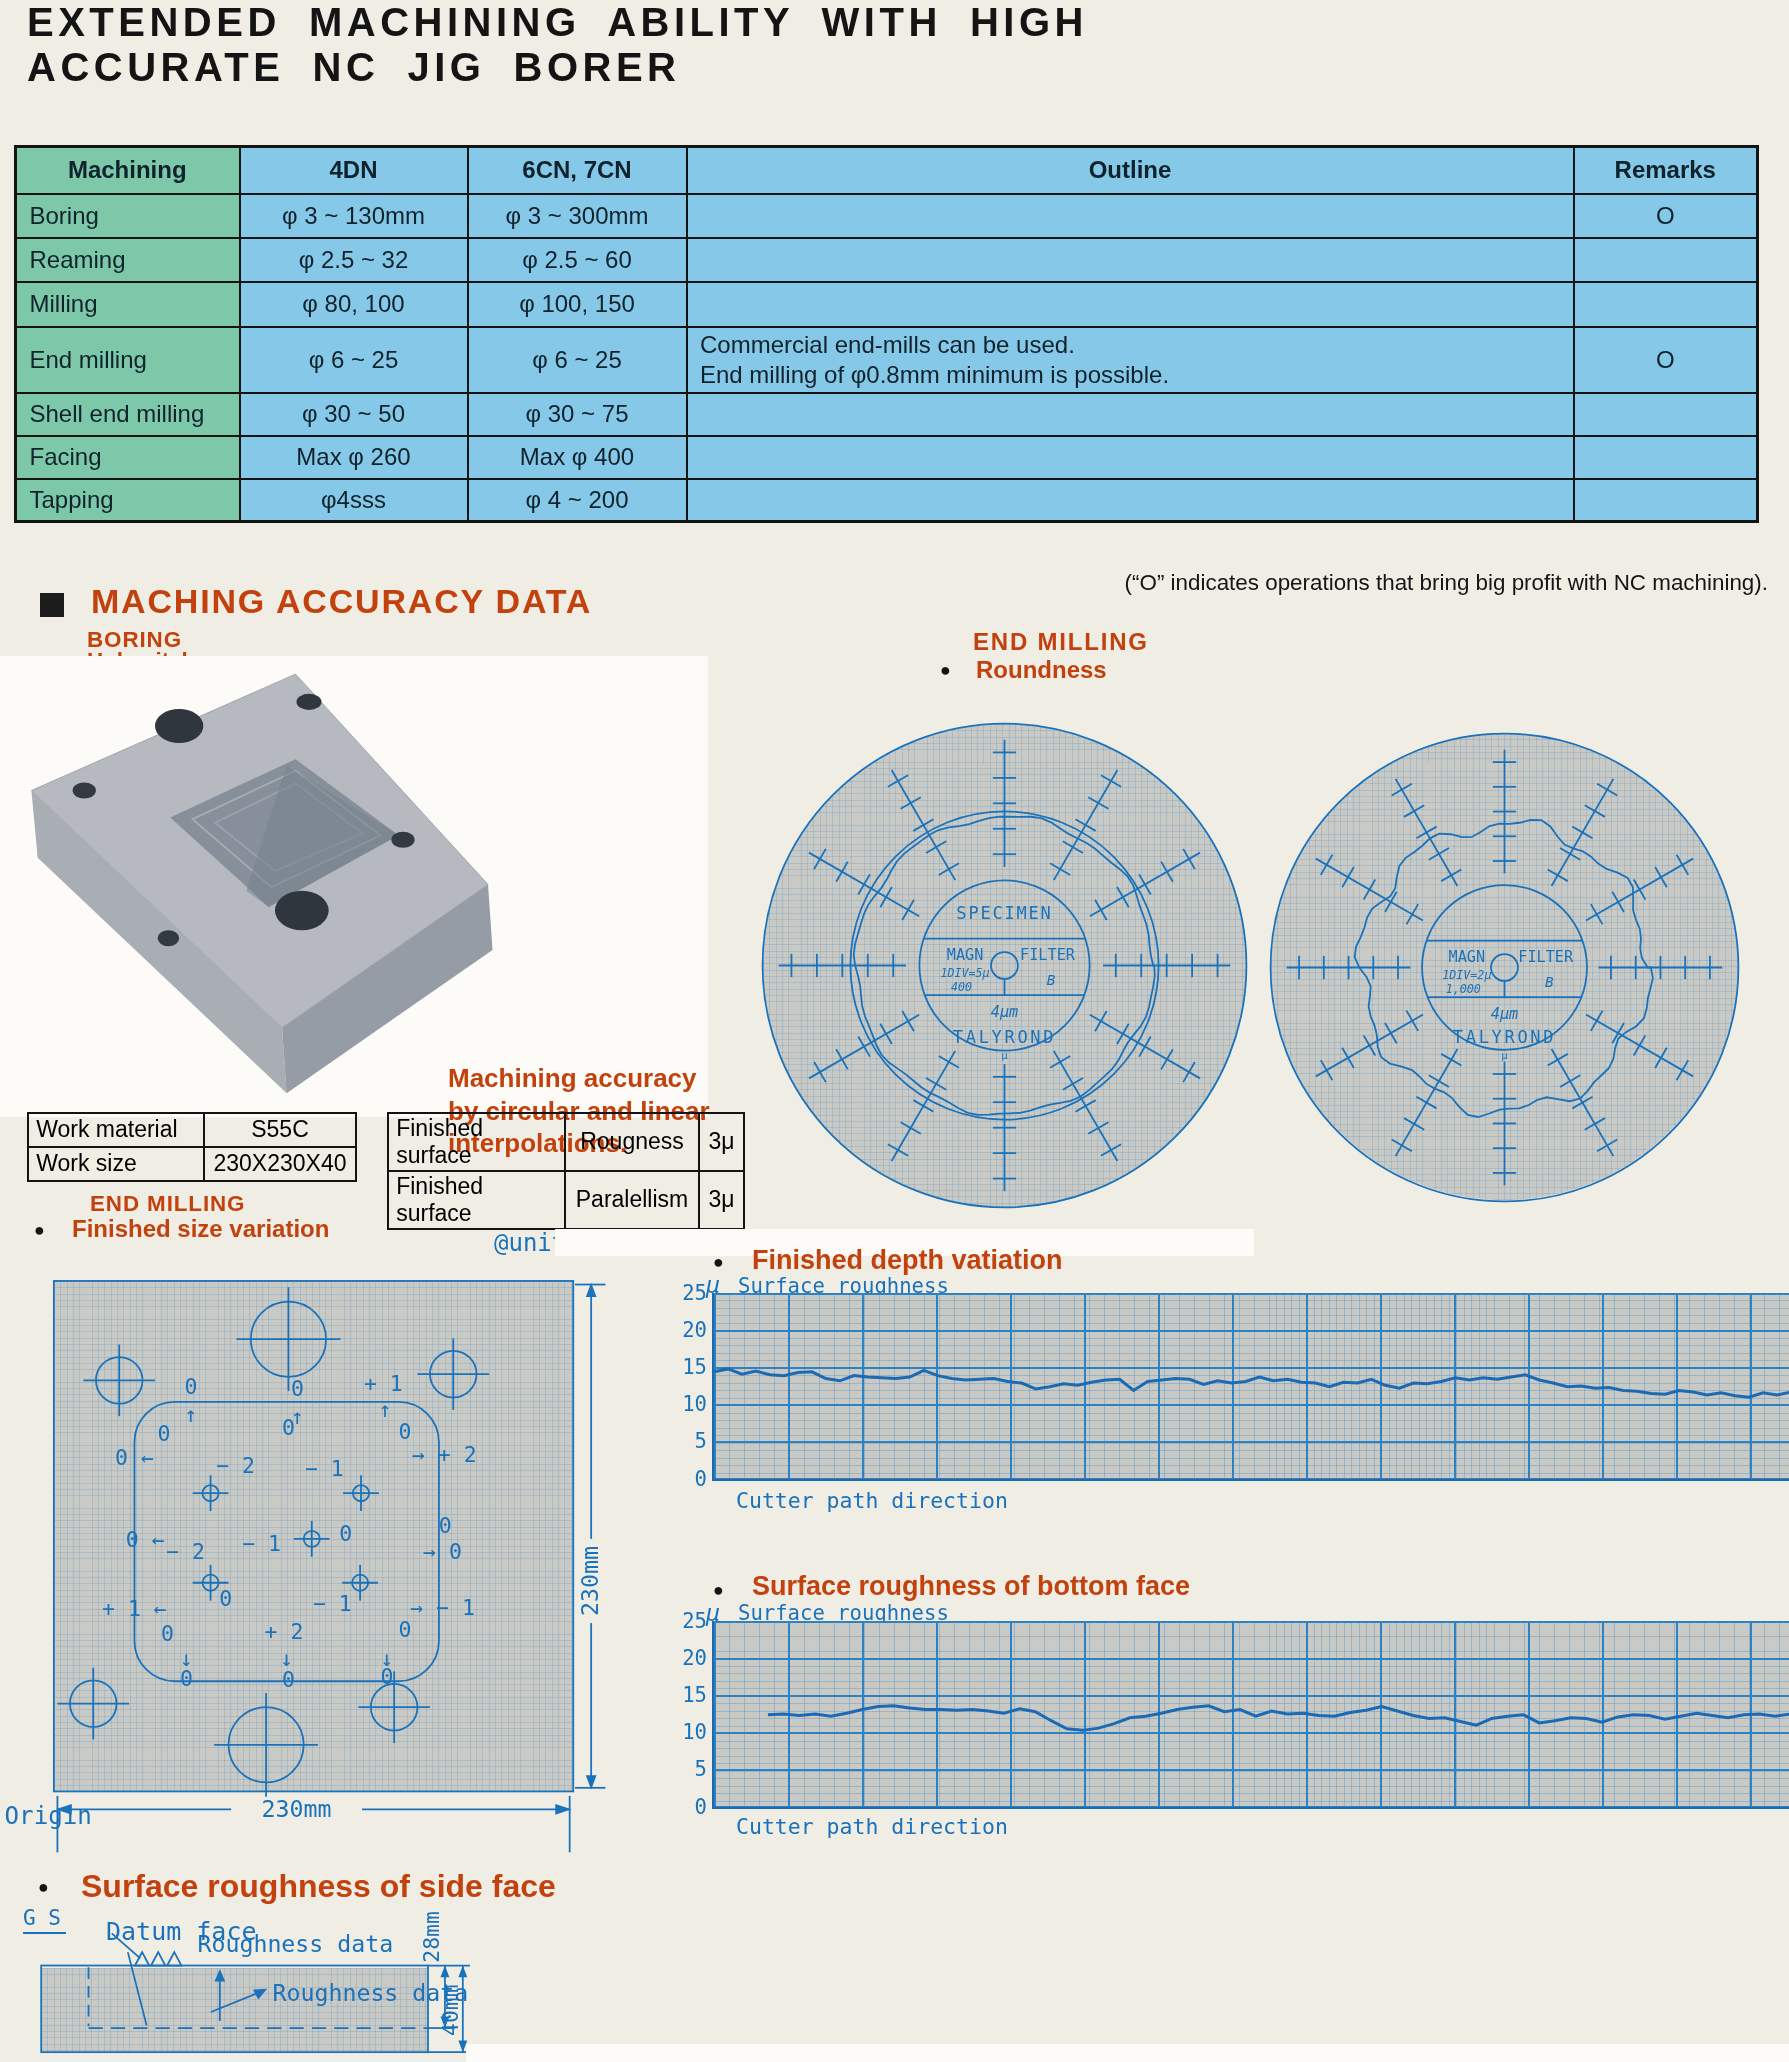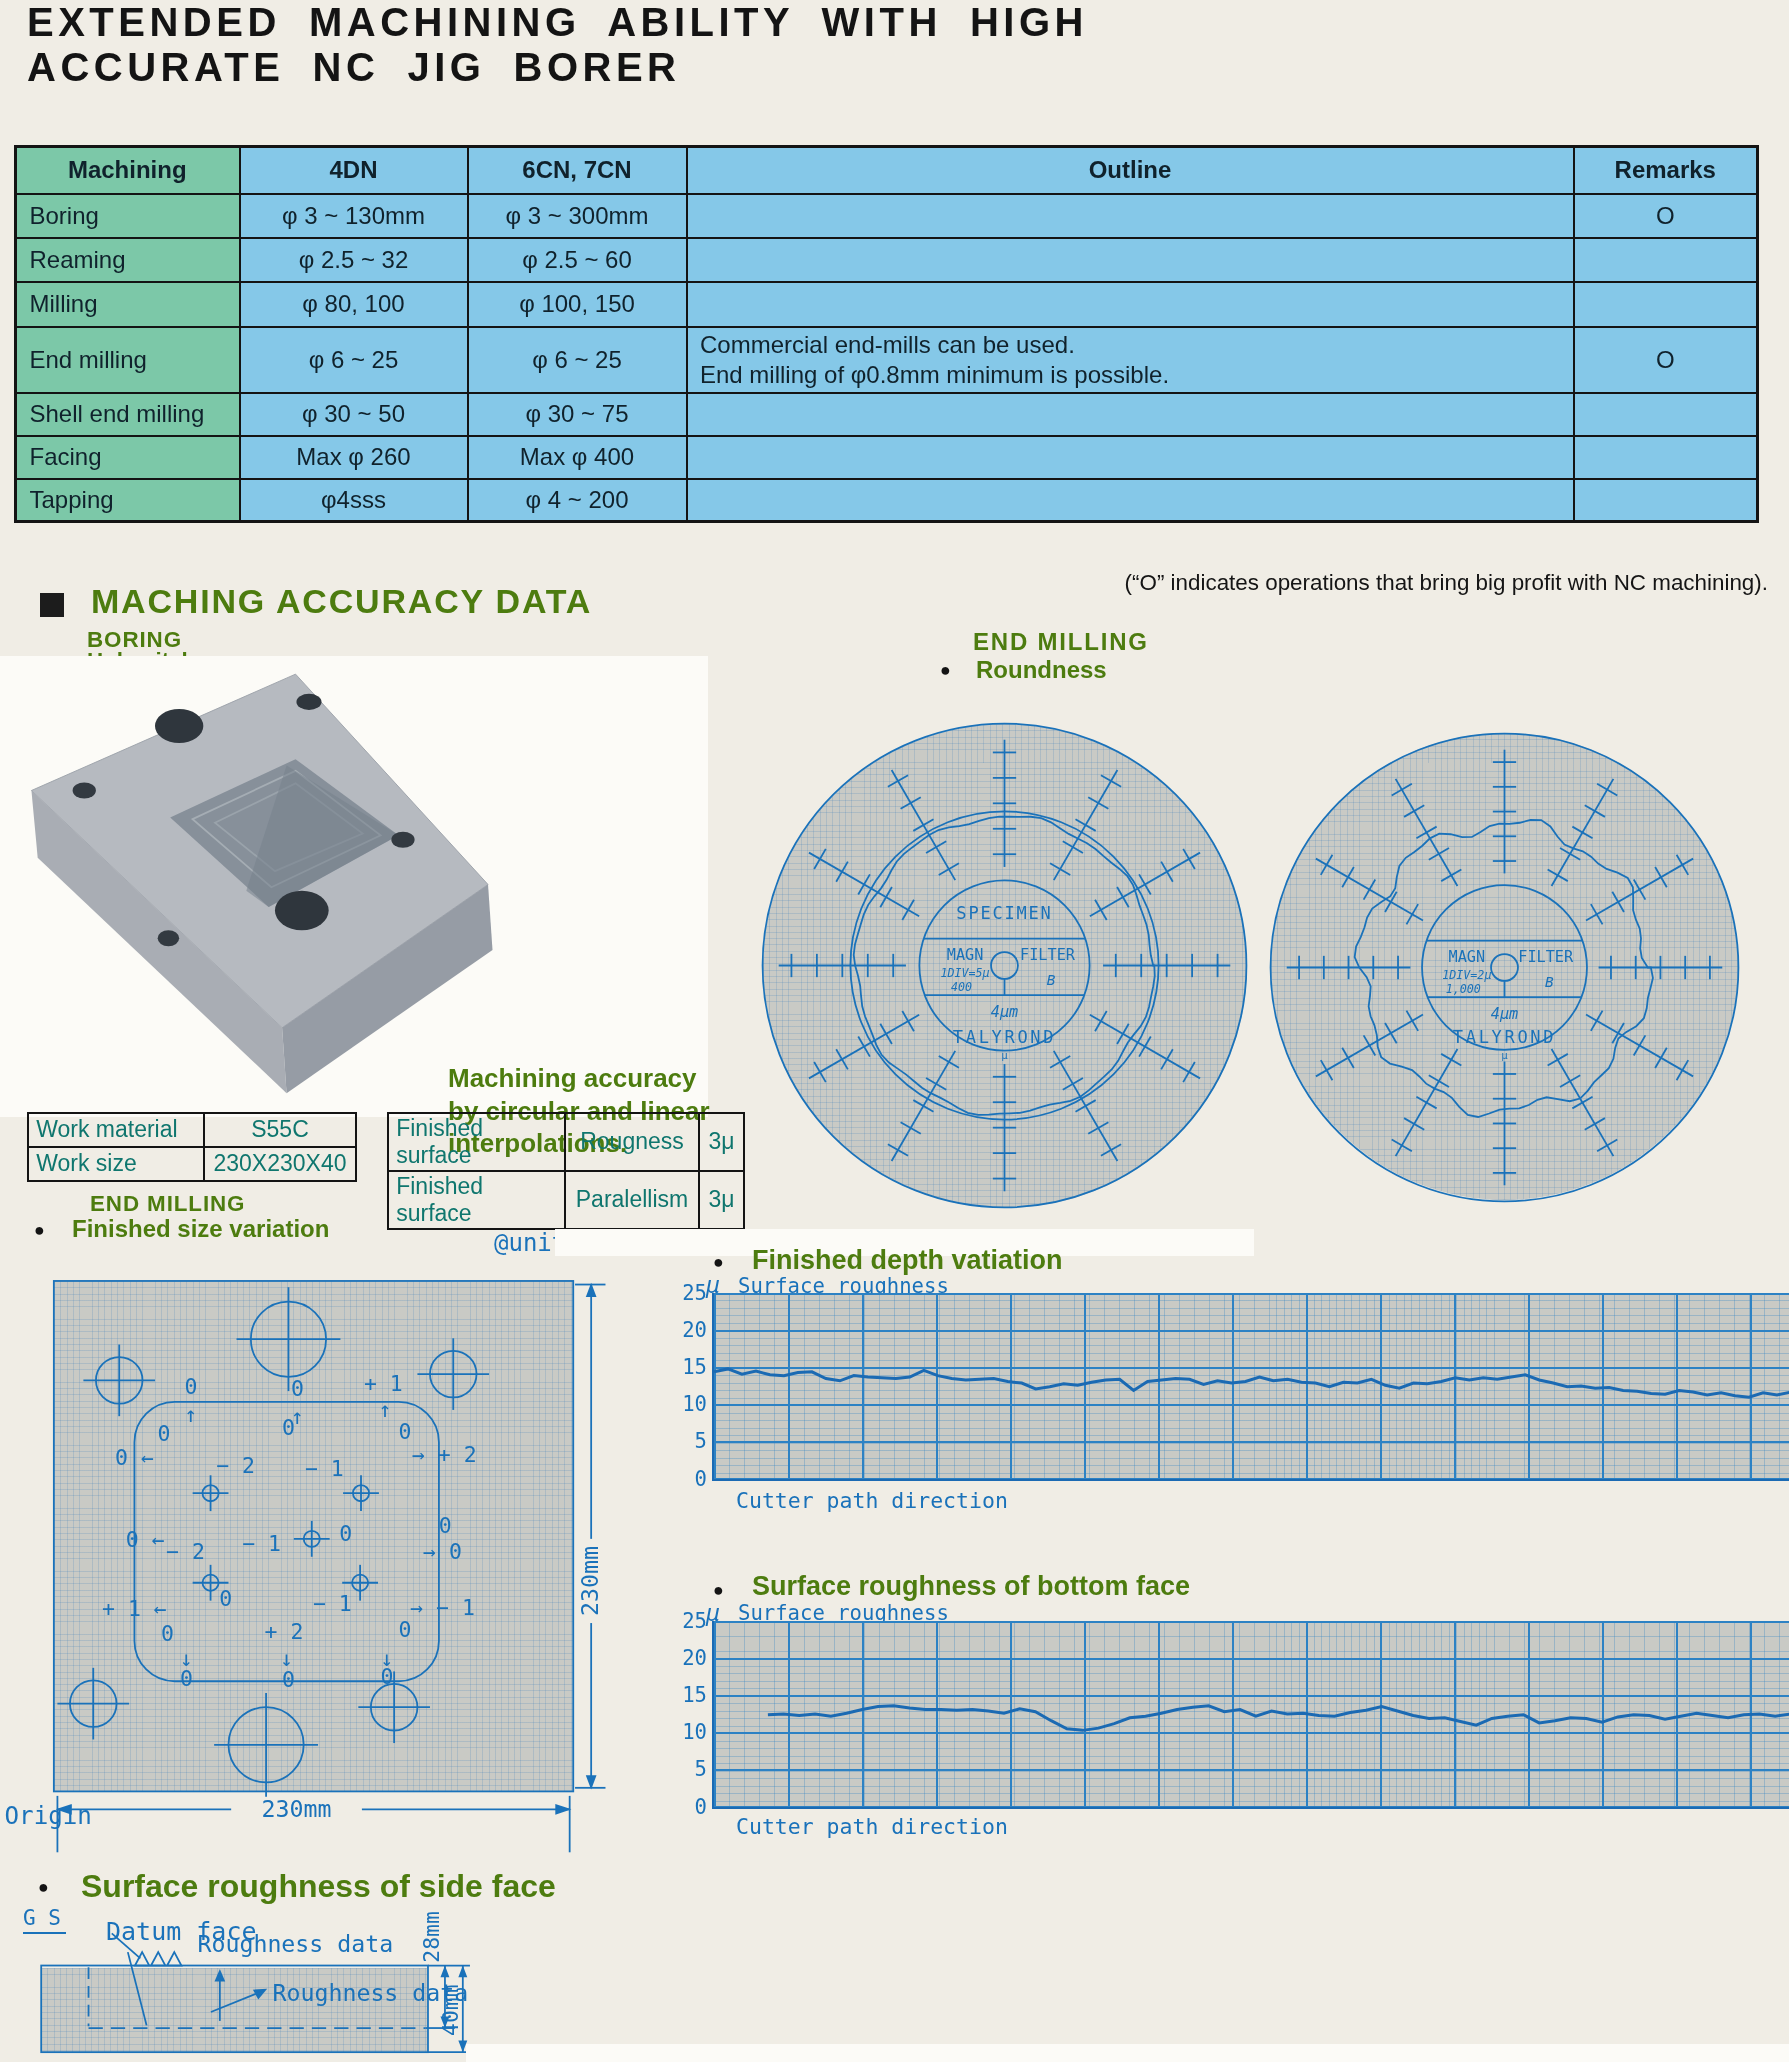--- a/index.html
+++ b/index.html
@@ -10,21 +10,21 @@
   
   table.spec{border-collapse:collapse;table-layout:fixed;background:#85c8e8;border:3.6px solid #141414;}
   table.spec td,table.spec th{border:2.7px solid #141414;font-size:24px;color:#10222c;overflow:hidden;}
   table.spec th{font-weight:bold;}
   td.gcol,th.gcol{background:#7cc8a8;text-align:left;padding-left:12.5px;font-weight:normal;}
   th.gcol{text-align:center;padding-left:0;font-weight:bold;}
   td.val{text-align:center;}
   td.outline{font-size:21.5px;text-align:left;padding-left:12.5px;white-space:pre-line;line-height:1.25;}
   td.rem{text-align:center;font-size:19.7px;}
   
-  .h-bold{font-weight:bold;color:#4d7c0f;}
+  .h-bold{font-weight:bold;color:#c2410c;}
   .sq{width:24px;height:24px;background:#1c1c1c;}
   .bullet{font-size:18px;color:#141414;}
   
   .blue{color:#1a72ba;font-family:"DejaVu Sans Mono",monospace;}
   .gs{border-bottom:2.7px solid #1a72ba;padding:0 5.4px 1.8px 0;}
   
   .grid{position:absolute;background-color:#c9cac5;background-image:
     repeating-linear-gradient(to right, rgba(60,125,185,.20) 0 0.9px, transparent 0.9px 6.3px),
     repeating-linear-gradient(to bottom, rgba(60,125,185,.20) 0 0.9px, transparent 0.9px 6.3px);}
   .round{border-radius:50%;}
@@ -33,21 +33,21 @@
     background-image:
       repeating-linear-gradient(to right, #2d82c4 0 1.8px, transparent 1.8px 74px),
       repeating-linear-gradient(to bottom, #2d82c4 0 1.8px, transparent 1.8px 37px),
       repeating-linear-gradient(to right, rgba(45,130,196,.30) 0 0.9px, transparent 0.9px 7.5px),
       repeating-linear-gradient(to bottom, rgba(45,130,196,.30) 0 0.9px, transparent 0.9px 7.5px);}
   .plot svg{position:absolute;left:0;top:0;width:100%;height:100%;}
   .plot polyline{fill:none;stroke:#1b6ab3;stroke-width:3;vector-effect:non-scaling-stroke;}
   .yticks span{position:absolute;right:0;font:20.6px "DejaVu Sans Mono",monospace;color:#1a72ba;}
   .yticks{position:absolute;left:-41px;top:0;width:34px;height:100%;text-align:right;}
   
-  table.mini{border-collapse:collapse;font-size:23px;color:#0f766e;background:transparent;}
+  table.mini{border-collapse:collapse;font-size:23px;color:#000000;background:transparent;}
   table.mini td{border:2.7px solid #141414;padding:0.9px 7.2px;height:30px;}
   table.mini td.c{text-align:center;}
   
   svg text{font-family:"DejaVu Sans Mono",monospace;}
   .ink{stroke:#1a72ba;fill:none;stroke-width:2;}
   .inktxt{fill:#1a72ba;}
   .white{position:absolute;background:#fcfbf7;}
 </style>
 </head>
 <body>

